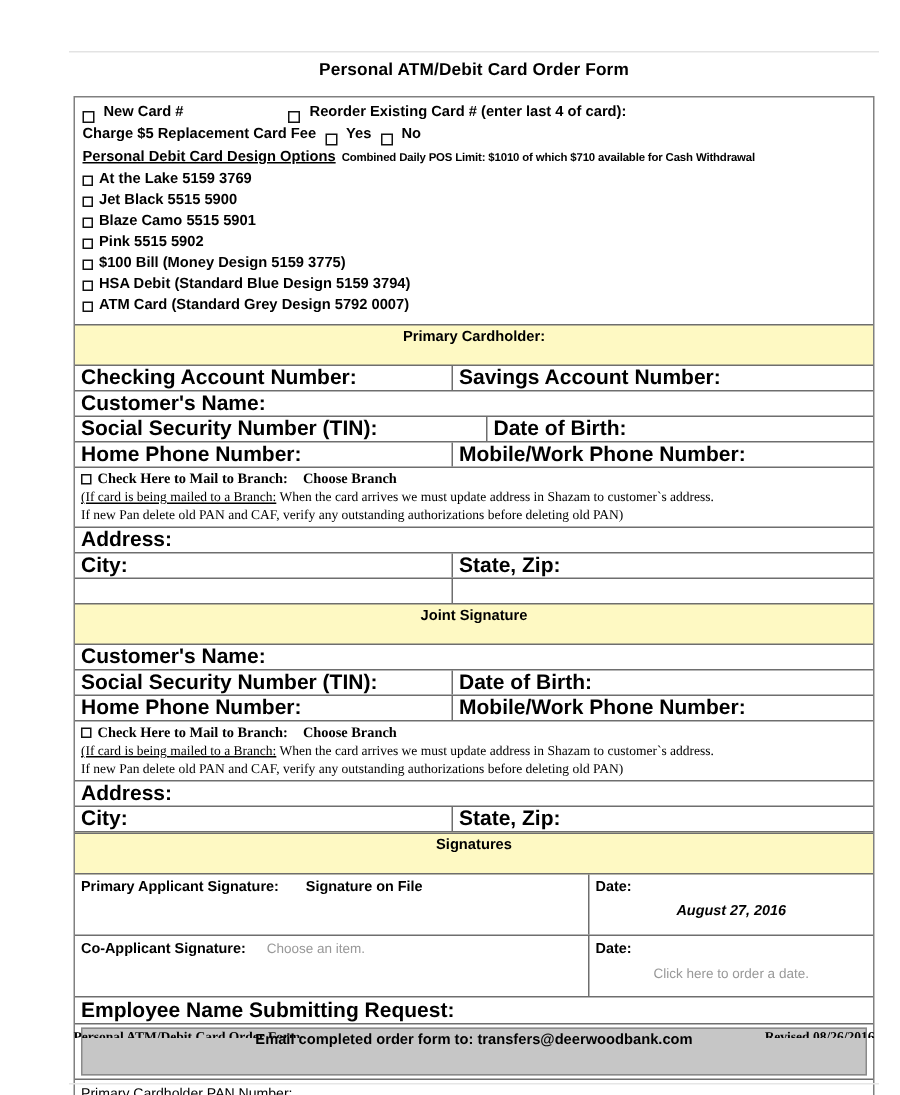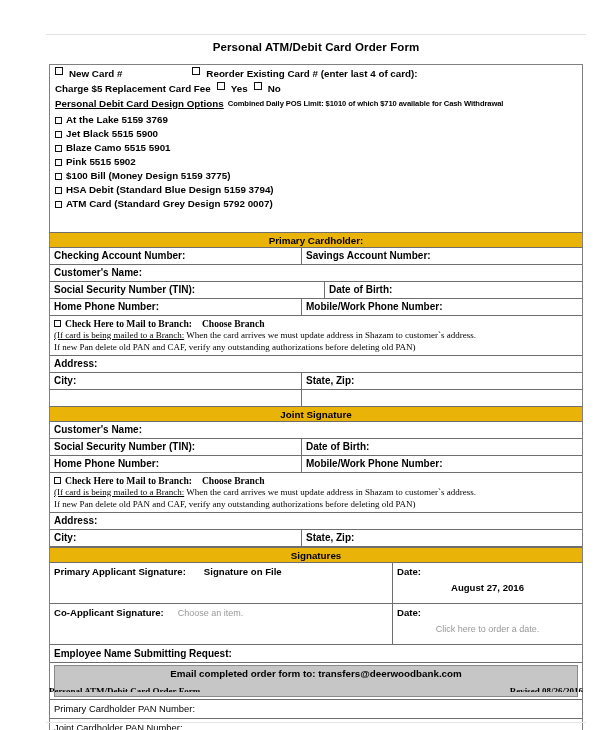--- a/index.html
+++ b/index.html
@@ -59,35 +59,35 @@
   }
 
   .row {
     display: flex;
     box-sizing: border-box;
     width: 100%;
   }
   .cell {
     box-sizing: border-box;
     padding: 1px 4px 2px 4px;
-    font-size: 10px;
+    font-size: 14px;
     font-weight: bold;
     line-height: 13px;
     min-height: 15px;
     overflow: hidden;
     white-space: nowrap;
   }
   .bdr-b { border-bottom: 1px solid #6e6e6e; }
   .bdr-r { border-right: 1px solid #6e6e6e; }
 
   
   .optblock { padding: 2px 5px 1px 5px; }
   .optline {
     display: flex;
-    align-items: flex-start;
+    align-items: flex-end;
     font-size: 9.8px;
     font-weight: bold;
     line-height: 14.5px;
     height: 15px;
     white-space: nowrap;
   }
   .cb {
     display: inline-block;
     width: 8px; height: 8px;
     border: 1.4px solid #111;
@@ -104,38 +104,38 @@
     margin-right: 4px;
   }
   .small {
     font-size: 7.6px;
     font-weight: bold;
     letter-spacing: -0.1px;
   }
   .underline { text-decoration: underline; }
   .spacer-lg { display: inline-block; width: 70px; }
 
-  .design-list { padding: 0 5px 21px 5px; }
+  .design-list { padding: 0 5px 5px 5px; }
   .design-item {
     display: flex;
     align-items: center;
     font-size: 9.8px;
     font-weight: bold;
     height: 14px;
     line-height: 14px;
   }
 
   
   .secbar {
-    background: #eab308;
+    background: #fef9c3;
     text-align: center;
     font-size: 9.8px;
     font-weight: bold;
     line-height: 15px;
-    height: 16px;
+    height: 28px;
     border-top: 1px solid #6e6e6e;
     border-bottom: 1px solid #6e6e6e;
     box-sizing: border-box;
   }
 
   
   .branchline {
     display: flex;
     align-items: center;
     font-family: "Liberation Serif", serif;
@@ -170,20 +170,21 @@
     font-size: 9.6px;
     font-weight: bold;
   }
   .sig-val { margin-left: 18px; }
   .sig-date-val {
     display: block;
     text-align: center;
     margin-top: 5px;
     font-size: 9.6px;
     font-weight: bold;
+    font-style: italic;
   }
   .placeholder {
     color: #989898;
     font-weight: normal;
     font-size: 9px;
   }
   .ph-indent { margin-left: 14px; }
   .ph-date {
     display: block;
     text-align: center;

